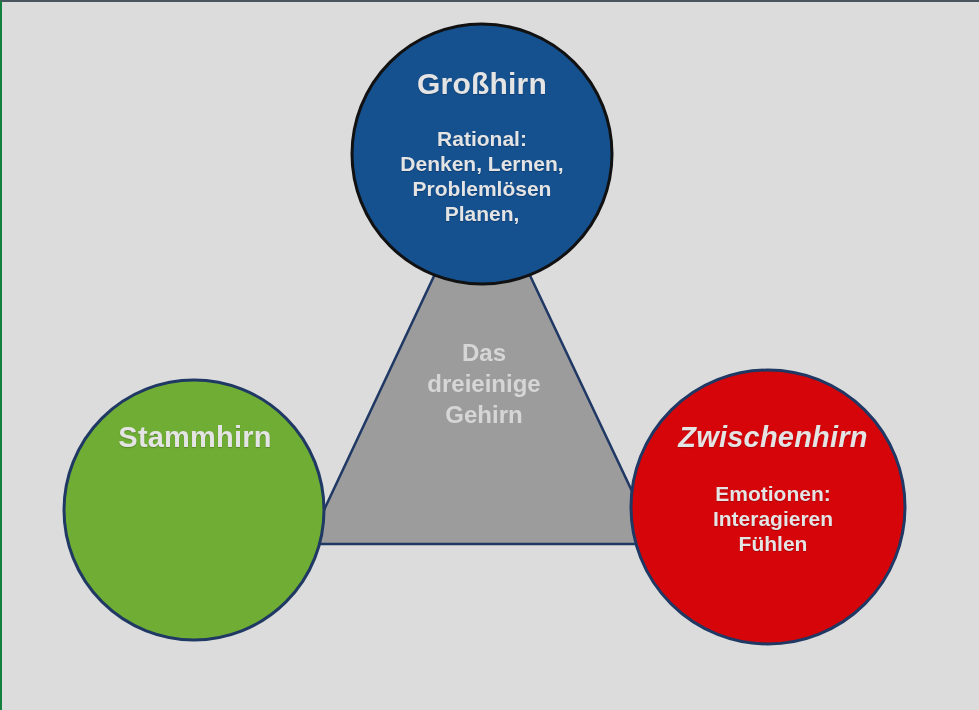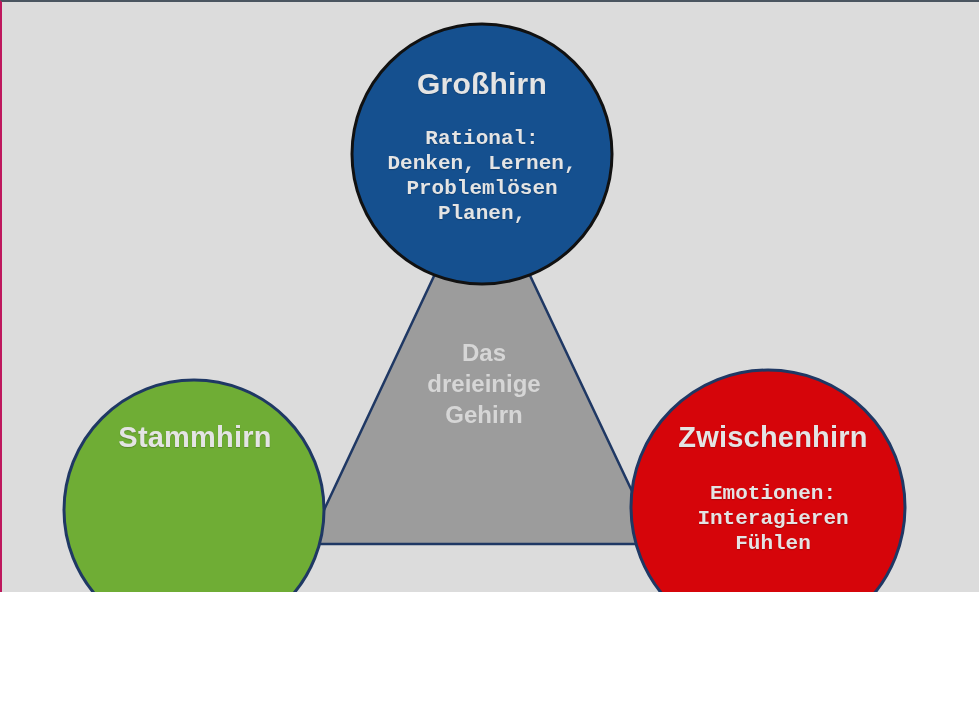--- a/index.html
+++ b/index.html
@@ -3,27 +3,27 @@
 <meta charset="utf-8">
 <style>
   html, body {
     margin: 0;
     padding: 0;
     background: #ffffff;
   }
   #canvas {
     position: relative;
     width: 979px;
-    height: 592px;
+    height: 710px;
     background: #dcdcdc;
     overflow: hidden;
     font-family: "Liberation Sans", sans-serif;
     box-sizing: border-box;
     border-top: 2px solid #4a5560;
-    border-left: 2px solid #be185d;
+    border-left: 2px solid #15803d;
   }
   #diagram-svg {
     position: absolute;
     left: 0;
     top: 0;
     width: 979px;
     height: 710px;
   }
   .node-text {
     position: absolute;
@@ -34,21 +34,20 @@
     pointer-events: none;
     text-shadow: 0 1px 1px rgba(0,0,0,0.22);
   }
   .node-title {
     font-size: 29px;
     letter-spacing: 0.2px;
     margin-bottom: 8px;
   }
   .node-body {
     font-size: 21px;
-    font-family: Liberation Mono, monospace;
   }
   .node-body div { white-space: nowrap; }
 
   
   #label-grosshirn {
     left: 350px;
     top: 64px;
     width: 260px;
   }
   #label-grosshirn .node-title { font-size: 30px; margin-bottom: 26px; }
@@ -60,21 +59,21 @@
     width: 262px;
   }
   #label-stammhirn .node-title { margin-bottom: 15px; }
 
   
   #label-zwischenhirn {
     left: 635px;
     top: 418px;
     width: 272px;
   }
-  #label-zwischenhirn .node-title { margin-bottom: 28px; }
+  #label-zwischenhirn .node-title { margin-bottom: 28px; font-style: italic; }
 
   
   #label-center {
     left: 377px;
     top: 335px;
     width: 210px;
     color: #d6d6d6;
     font-size: 24px;
     font-weight: bold;
     line-height: 1.3;

